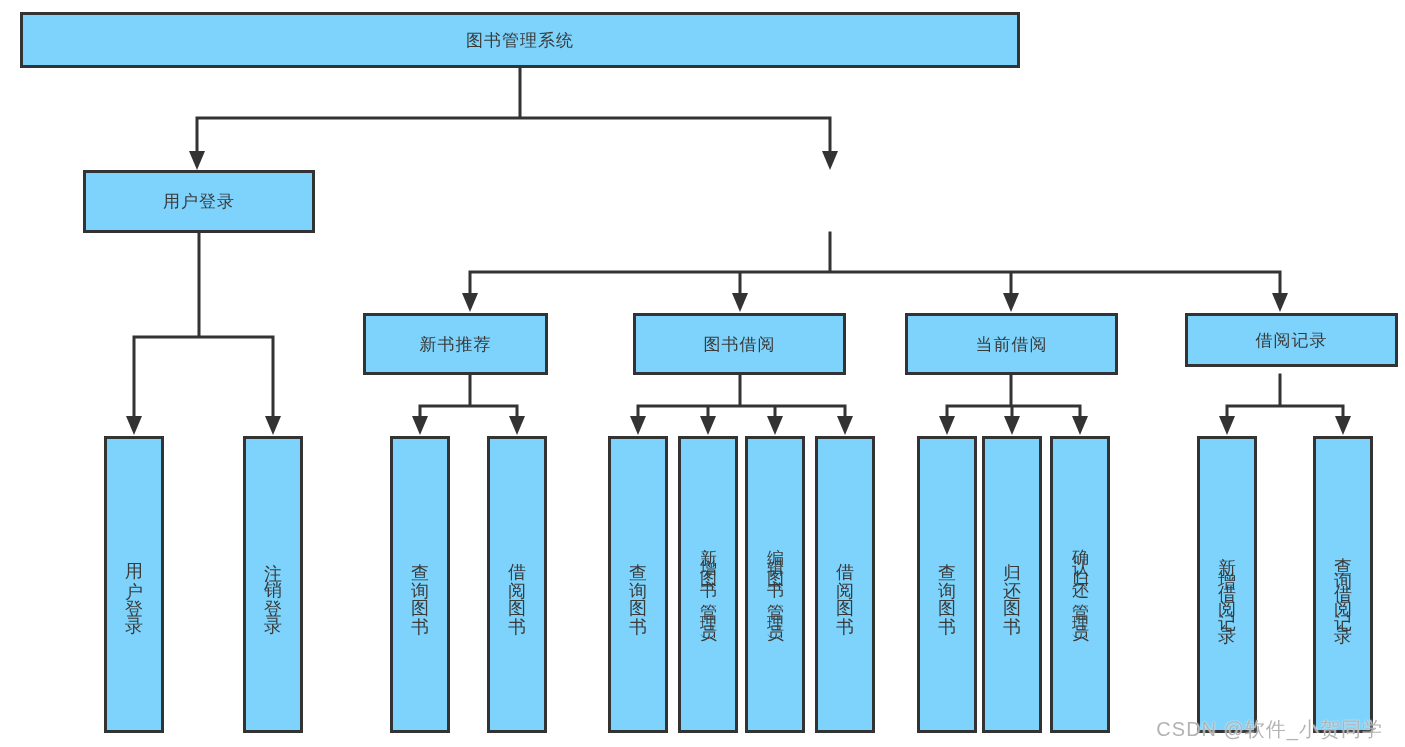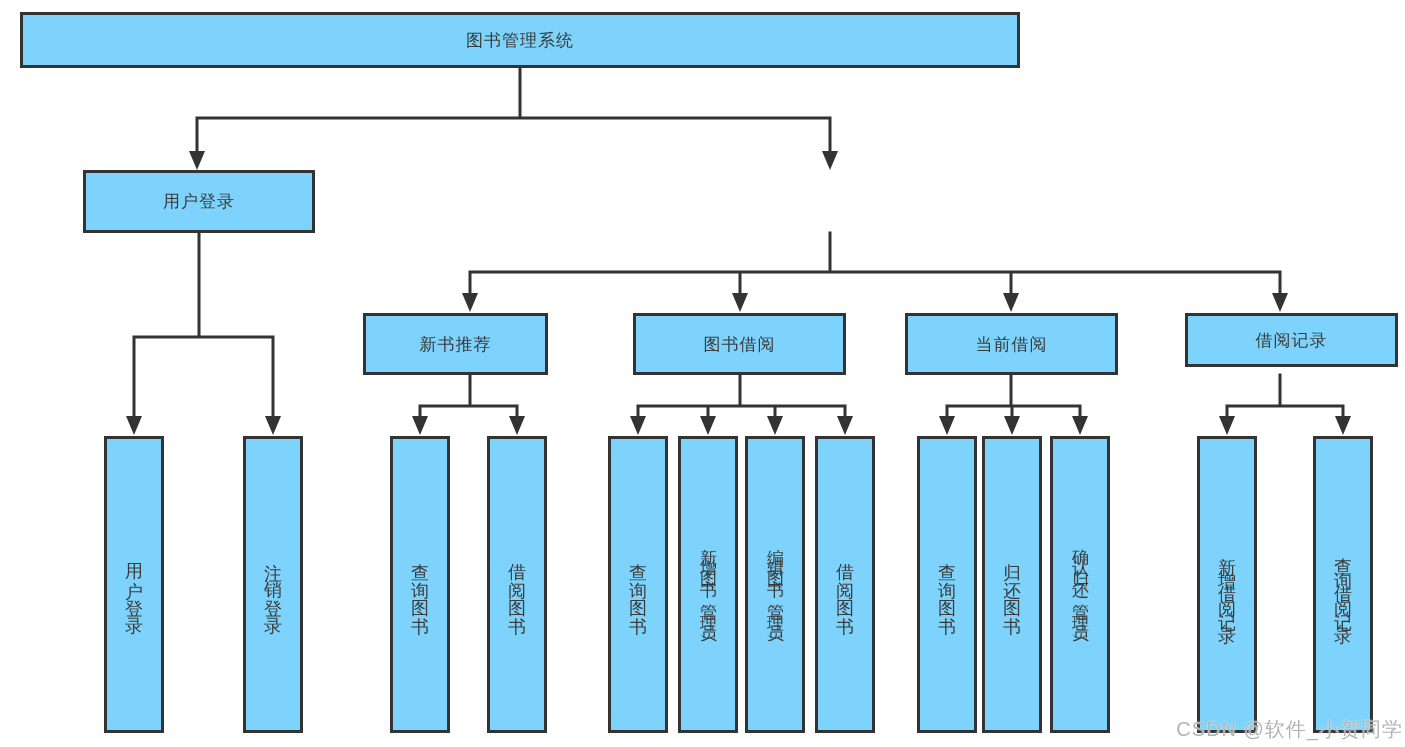--- a/index.html
+++ b/index.html
@@ -47,21 +47,21 @@
     text-orientation: mixed;
     text-align: center;
     line-height: 54px;
     font-size: 18px;
   }
   .box.v.len4 { letter-spacing: 18px; }
   .box.v.len6 { letter-spacing: 14px; }
   .box.v.len9 { letter-spacing: 11px; font-size: 17px; }
   .watermark {
     position: absolute;
-    right: 2px;
+    right: 22px;
     top: 716px;
     font-size: 20px;
     color: #b3b3b3;
     letter-spacing: 1px;
     text-shadow: 0 0 2px rgba(255,255,255,0.9);
     z-index: 5;
     white-space: nowrap;
   }
 </style>
 </head>

